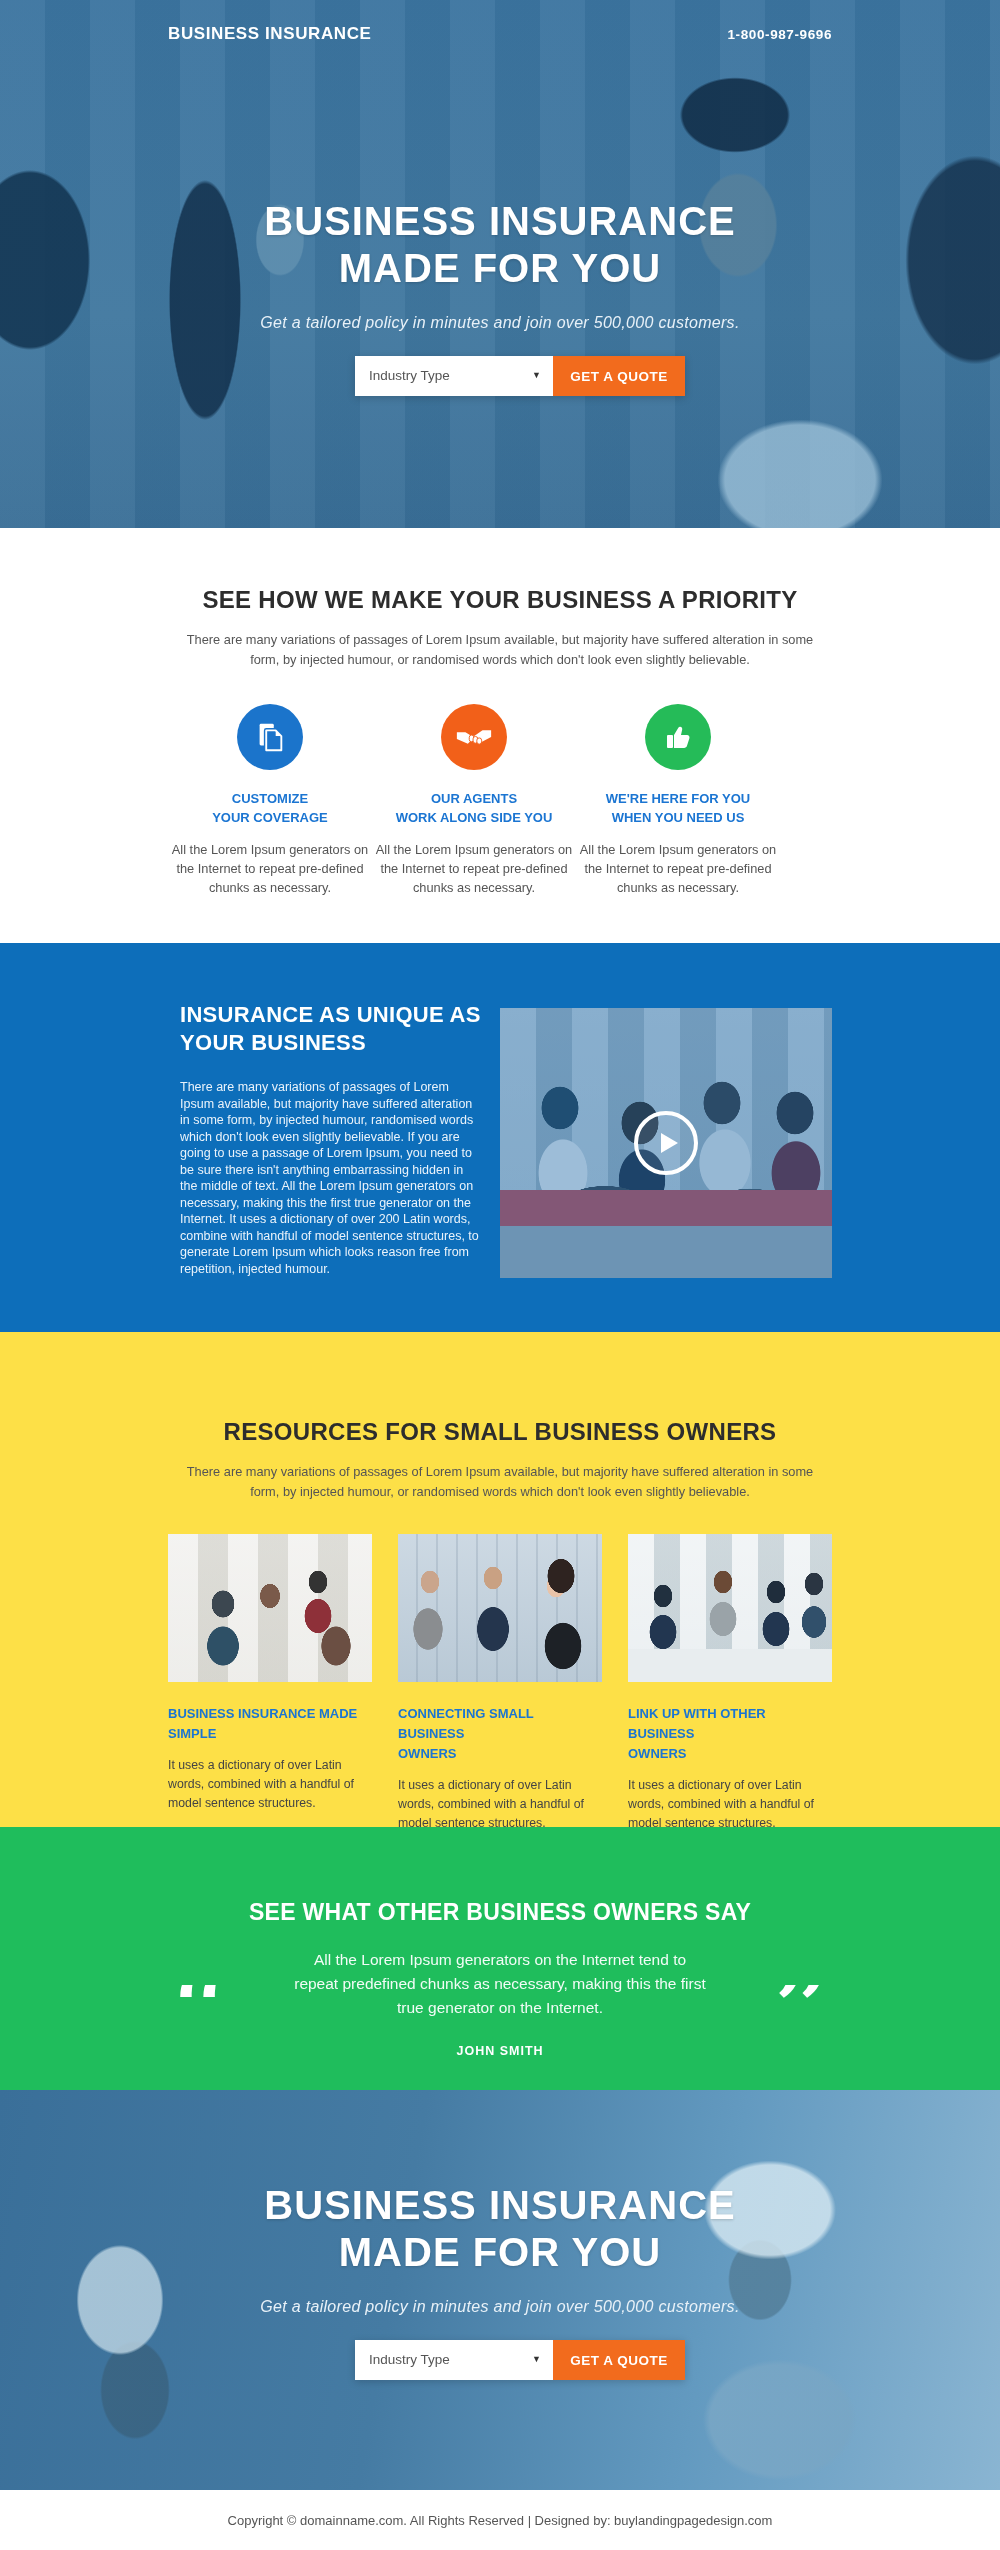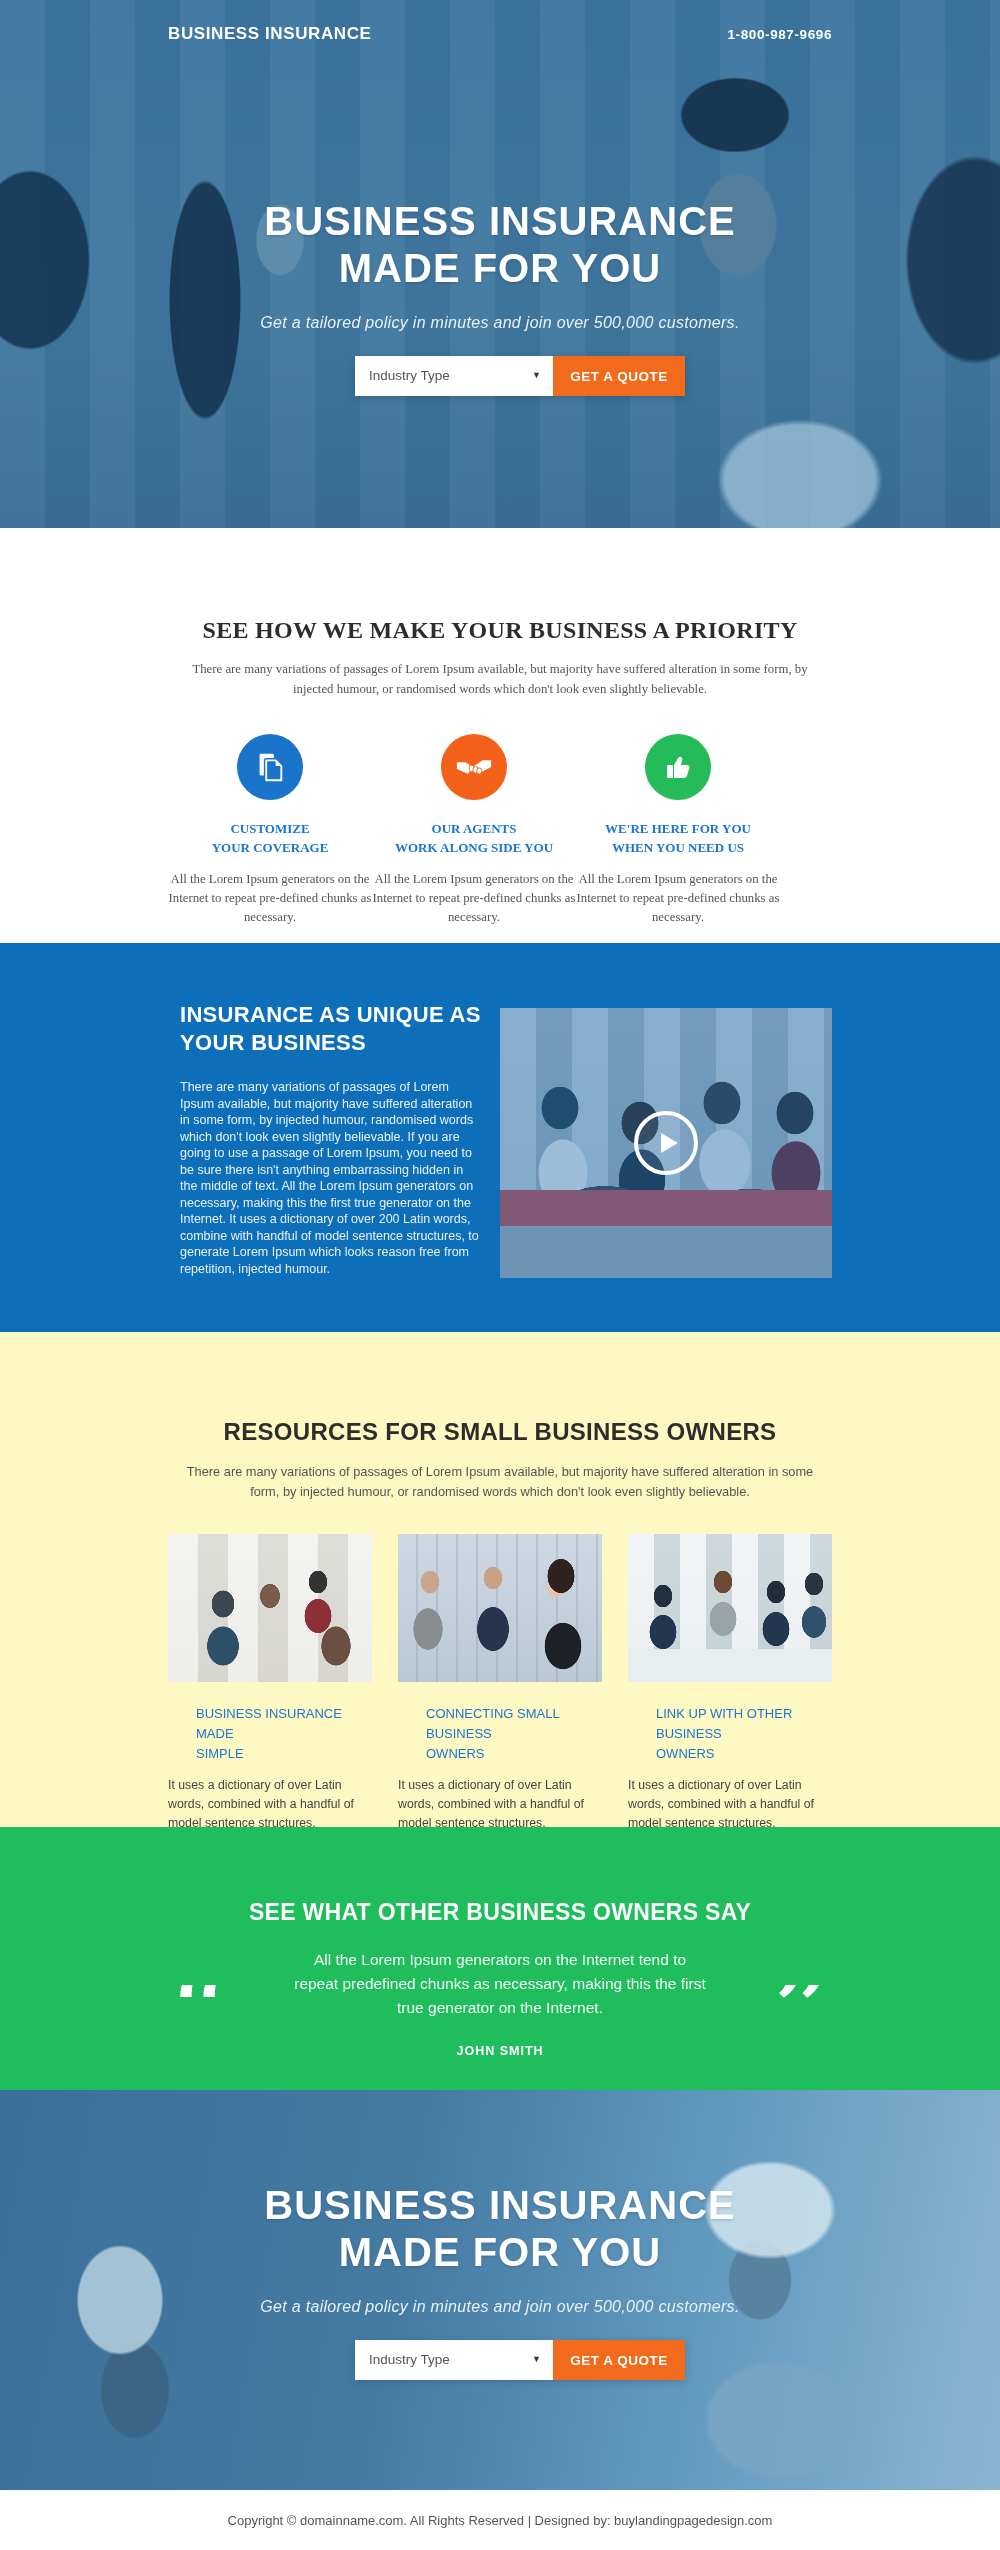--- a/index.html
+++ b/index.html
@@ -49,21 +49,21 @@
       radial-gradient(ellipse 75px 95px at 120px 210px, rgba(190,214,228,.8) 55%, transparent 58%),
       radial-gradient(ellipse 60px 85px at 135px 300px, rgba(58,100,130,.9) 55%, transparent 58%),
       radial-gradient(ellipse 120px 90px at 770px 120px, rgba(215,233,242,.8) 50%, transparent 55%),
       radial-gradient(ellipse 55px 70px at 760px 190px, rgba(84,128,156,.9) 55%, transparent 58%),
       radial-gradient(ellipse 140px 110px at 780px 330px, rgba(120,166,197,.9) 50%, transparent 55%),
       linear-gradient(100deg, #3a6f99 0%, #457ba3 40%, #639ac0 70%, #8ab5d2 100%);
   }
   .hero--bottom .hero-content { padding-top:92px; }
 
   
-  .priority { height:415px; background:#fff; text-align:center; padding-top:89px; overflow:hidden;font-family:Liberation Serif, serif; }
+  .priority { height:415px; background:#fff; text-align:center; padding-top:58px; overflow:hidden; }
   .section-heading { font-size:24px; color:#2d2d2d; font-weight:800; letter-spacing:.3px; }
   .section-intro { margin:16px auto 0; width:645px; font-size:12.8px; line-height:1.55; color:#555; }
   .features { display:flex; width:664px; margin:34px auto 0; }
   .feature { width:204px; }
   .feature-circle { width:66px; height:66px; border-radius:50%; margin:0 auto;
     display:flex; align-items:center; justify-content:center; }
   .circle-blue { background:#1b74cb; }
   .circle-orange { background:#f26019; }
   .circle-green { background:#25bb58; }
   .feature-title { margin-top:19px; color:#1b75d2; font-weight:bold; font-size:13px; line-height:1.5; }
@@ -91,21 +91,21 @@
       linear-gradient(#b7ccd8, #a9c0cd);
   }
   .video-tint { position:absolute; inset:0; background:rgba(17,98,168,.35); }
   .play-ring { position:absolute; left:50%; top:50%; width:64px; height:64px; margin:-32px 0 0 -32px;
     border:4px solid #fff; border-radius:50%; background:rgba(255,255,255,.08);
     display:flex; align-items:center; justify-content:center; }
   .play-triangle { width:0; height:0; border-left:17px solid #fff;
     border-top:10px solid transparent; border-bottom:10px solid transparent; margin-left:6px; }
 
   
-  .resources { height:495px; background:#fef9c3; text-align:center; padding-top:86px; overflow:hidden; }
+  .resources { height:495px; background:#fde047; text-align:center; padding-top:86px; overflow:hidden; }
   .cards { display:flex; gap:26px; width:664px; margin:32px auto 0; text-align:left; }
   .card { width:204px; }
   .card-img { width:204px; height:148px; cursor:pointer; }
   .card-img--1 {
     background:
       radial-gradient(ellipse 16px 19px at 55px 70px, #3c4750 70%, transparent 72%),
       radial-gradient(ellipse 26px 32px at 55px 112px, #2e5066 60%, transparent 62%),
       radial-gradient(ellipse 14px 17px at 102px 62px, #7a5a4a 70%, transparent 72%),
       radial-gradient(ellipse 13px 16px at 150px 48px, #333333 70%, transparent 72%),
       radial-gradient(ellipse 22px 28px at 150px 82px, #8e3039 60%, transparent 62%),
@@ -132,21 +132,21 @@
       radial-gradient(ellipse 22px 28px at 35px 98px, #223650 60%, transparent 62%),
       radial-gradient(ellipse 13px 16px at 95px 48px, #6b4a36 70%, transparent 72%),
       radial-gradient(ellipse 22px 28px at 95px 85px, #9aa3a8 60%, transparent 62%),
       radial-gradient(ellipse 13px 16px at 148px 58px, #1f2d3c 70%, transparent 72%),
       radial-gradient(ellipse 22px 28px at 148px 95px, #223650 60%, transparent 62%),
       radial-gradient(ellipse 13px 16px at 186px 50px, #2a3542 70%, transparent 72%),
       radial-gradient(ellipse 20px 26px at 186px 88px, #31506b 60%, transparent 62%),
       repeating-linear-gradient(90deg, rgba(255,255,255,.55) 0 26px, rgba(170,185,192,.35) 26px 52px),
       linear-gradient(#e2e9ec, #d3dde2);
   }
-  .card-title { margin-top:22px; color:#1b75d2; font-weight:normal; font-size:13px; line-height:1.55; cursor:pointer;margin-left:28px; }
+  .card-title { margin-top:22px; color:#1b75d2; font-weight:bold; font-size:13px; line-height:1.55; cursor:pointer; }
   .card-text { margin-top:12px; font-size:12.3px; line-height:1.55; color:#444; }
 
   
   .testimonial { height:263px; background:#1fbd5c; color:#fff; text-align:center;
     padding-top:72px; overflow:hidden; }
   .testimonial .container { height:100%; }
   .testi-heading { font-size:23px; font-weight:800; letter-spacing:.3px; color:#fff; }
   .quote-text { margin:22px auto 0; width:420px; font-size:15.5px; line-height:1.55; color:#f2fcf6; }
   .quote-author { margin-top:24px; font-size:12.5px; font-weight:bold; letter-spacing:1px; color:#fff; }
   .quote-mark { position:absolute; top:86px; font-family:"DejaVu Serif", serif;

